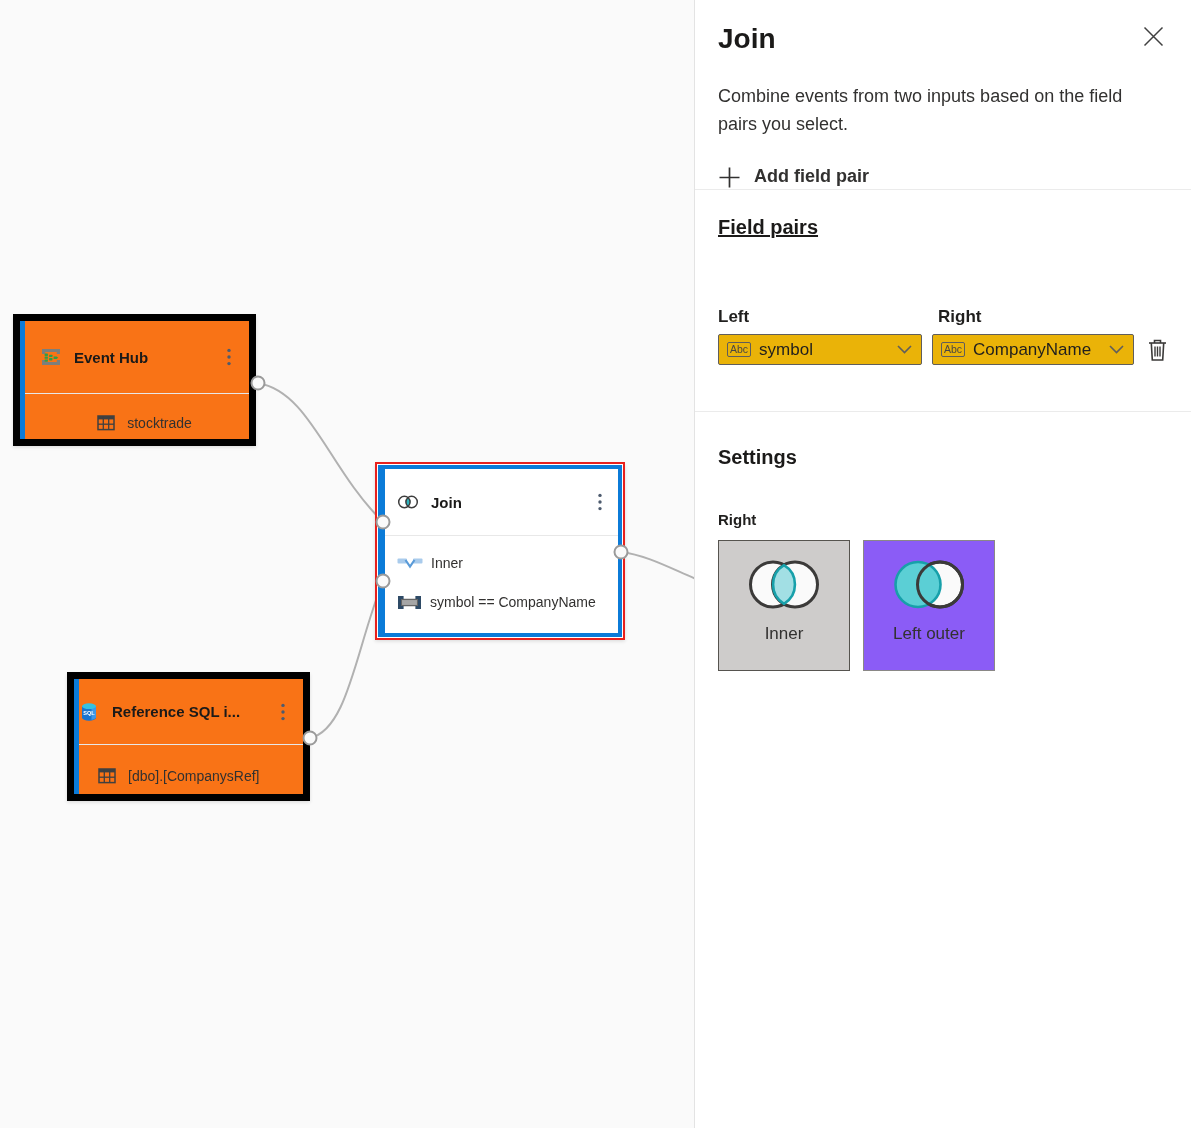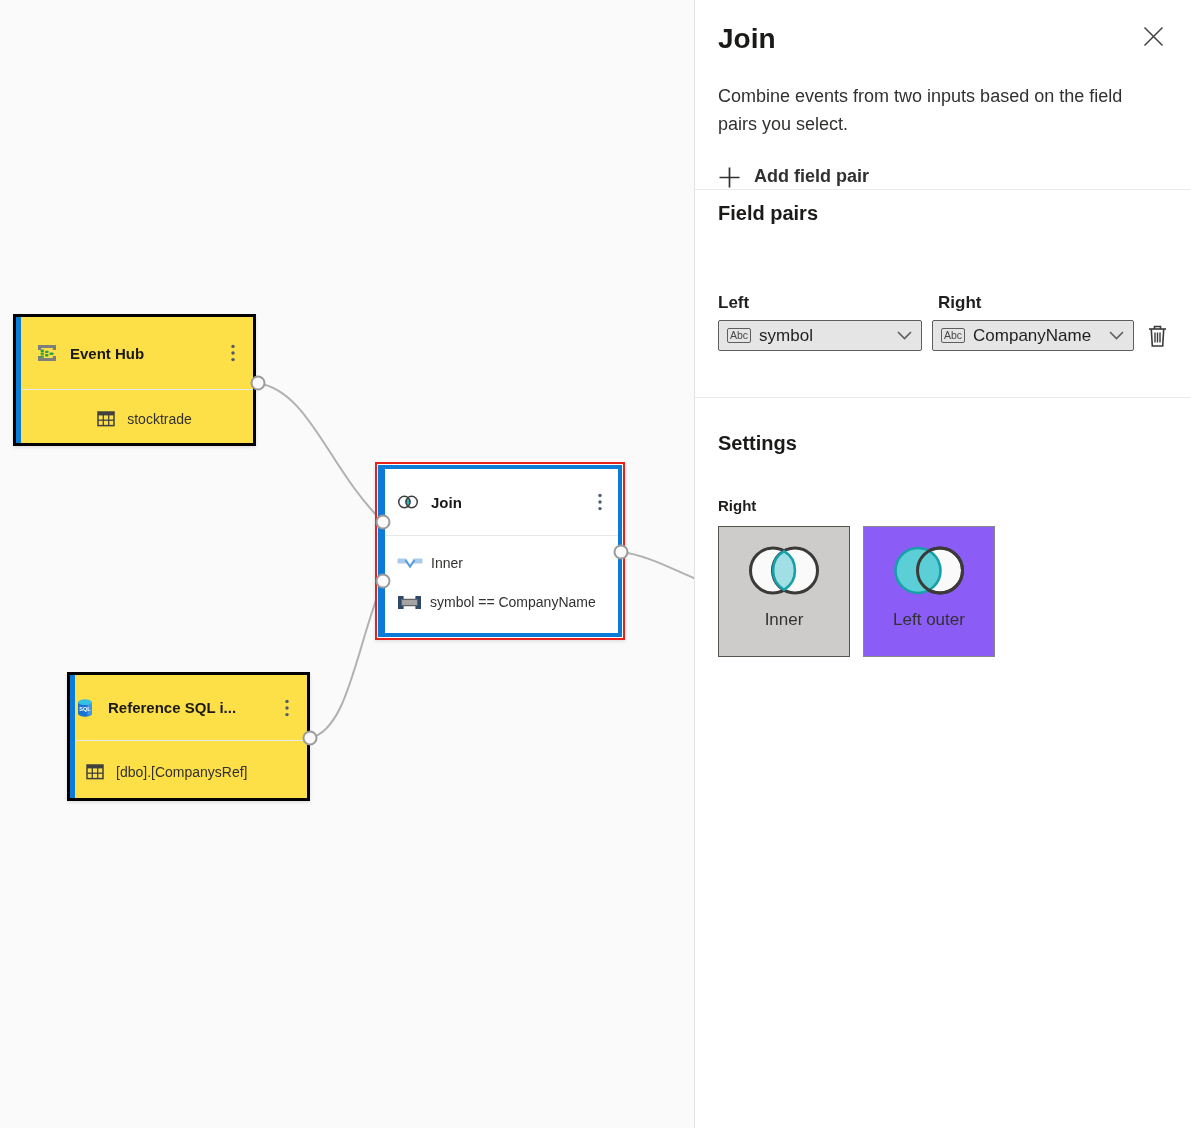--- a/index.html
+++ b/index.html
@@ -5,21 +5,21 @@
   * { margin:0; padding:0; box-sizing:border-box; }
   html,body { width:1191px; height:1128px; font-family:"Liberation Sans", sans-serif; }
   body { display:flex; background:#fafafa; overflow:hidden; color:#201f1e; }
 
   
   .canvas { position:relative; width:694px; height:1128px; background:#fafafa; flex:0 0 694px; }
   .edge-layer, .port-layer { position:absolute; left:0; top:0; pointer-events:none; }
   .edge-layer { z-index:1; }
   .port-layer { z-index:6; }
 
-  .node { position:absolute; background:#fde047; border:3px solid #000000; box-shadow:0 1.6px 3.6px rgba(0,0,0,.12); z-index:3; }
+  .node { position:absolute; background:#f97316; border:7px solid #000000; box-shadow:0 1.6px 3.6px rgba(0,0,0,.12); z-index:3; }
   .node .accent { position:absolute; left:0; top:0; bottom:0; width:5px; background:#0b7bd8; }
   .node-title-row { display:flex; align-items:center; padding-left:20px; padding-right:12px; border-bottom:1px solid #e8e8e8; }
   .node-title { font-weight:bold; font-size:15px; color:#1b1a19; margin-left:12px; white-space:nowrap; overflow:hidden; }
   .kebab { margin-left:auto; padding:4px 6px; cursor:pointer; display:flex; }
   .node-sub-row { display:flex; align-items:center; padding-left:20px; }
   .node-sub-text { font-size:14px; color:#323130; margin-left:12px; white-space:nowrap; }
 
   .node-eventhub { left:13px; top:314px; width:243px; height:132px; }
   .node-eventhub .node-title-row { height:73px; }
   .node-eventhub .node-sub-row { height:58px;justify-content:center; }
@@ -40,26 +40,26 @@
   
   .panel { width:497px; height:1128px; background:#fff; border-left:1px solid #e3e3e3; padding:22px 23px 0 23px; position:relative; }
   .panel-header { display:flex; align-items:flex-start; }
   .panel-title { font-size:28px; font-weight:600; color:#1b1a19; line-height:34px; }
   .close-btn { margin-left:auto; padding:4px; cursor:pointer; display:flex; }
   .panel-desc { margin-top:26px; font-size:18px; line-height:28px; color:#323130; max-width:445px; }
   .add-pair { margin-top:28px; display:flex; align-items:flex-start; cursor:pointer;font-weight:bold; }
   .add-pair-label { font-size:18px; color:#323130; margin-left:13px; }
   .divider { height:1px; background:#ebebeb; margin:0 -23px; }
   .section-h { font-size:20px; font-weight:600; color:#1b1a19; }
-  .fp-heading { margin-top:12px; }
+  .fp-heading { margin-top:26px;text-decoration:underline; }
   .fp-labels { display:flex; margin-top:30px; }
   .fp-label { font-size:17px; font-weight:600; color:#201f1e;margin-top:38px; }
   .fp-label.left { width:220px; }
   .fp-row { display:flex; align-items:center; margin-top:7px; }
-  .dropdown { height:31px; border:1px solid #605e5c; border-radius:2px; background:#e5e5e5;
+  .dropdown { height:31px; border:1px solid #605e5c; border-radius:2px; background:#eab308;
     display:flex; align-items:center; padding:0 9px 0 8px; cursor:pointer; }
   .dd-left { width:210px; margin-right:10px; }
   .dd-right { width:208px; }
   .abc-badge { border:1px solid #5f5d5b; border-radius:2px; font-size:10.5px; color:#484644; padding:1px 2px; line-height:11px; flex:0 0 auto; }
   .dd-value { font-size:17px; color:#201f1e; margin-left:8px; flex:1; white-space:nowrap; overflow:hidden; }
   .dd-chevron { flex:0 0 auto; margin-left:4px; display:flex; }
   .trash-btn { margin-left:13px; cursor:pointer; display:flex; }
   .fp-spacer { height:46px; }
   .settings-heading { margin-top:34px; }
   .type-label { margin-top:42px; font-size:15px; font-weight:600; color:#201f1e; }
@@ -163,21 +163,21 @@
       </svg>
       <span class="node-title">Reference SQL i...</span>
       <span class="kebab">
         <svg width="4" height="18" viewBox="0 0 4 18">
           <circle cx="2" cy="2.4" r="1.7" fill="#4d5b6e"></circle>
             <circle cx="2" cy="9" r="1.7" fill="#4d5b6e"></circle>
             <circle cx="2" cy="15.6" r="1.7" fill="#4d5b6e"></circle>
         </svg>
       </span>
     </div>
-    <div class="node-sub-row" style="padding-left:16px;">
+    <div class="node-sub-row" style="padding-left:24px;">
       <svg width="18" height="16" viewBox="0 0 18 16">
         <rect x="1" y="1" width="16" height="13.6" fill="none" stroke="#404040" stroke-width="1.5"></rect>
         <rect x="1" y="1" width="16" height="3.4" fill="#404040"></rect>
         <line x1="1" y1="9.2" x2="17" y2="9.2" stroke="#404040" stroke-width="1.3"></line>
         <line x1="6.3" y1="1" x2="6.3" y2="14.6" stroke="#404040" stroke-width="1.3"></line>
         <line x1="11.7" y1="1" x2="11.7" y2="14.6" stroke="#404040" stroke-width="1.3"></line>
       </svg>
       <span class="node-sub-text">[dbo].[CompanysRef]</span>
     </div>
   </div>

